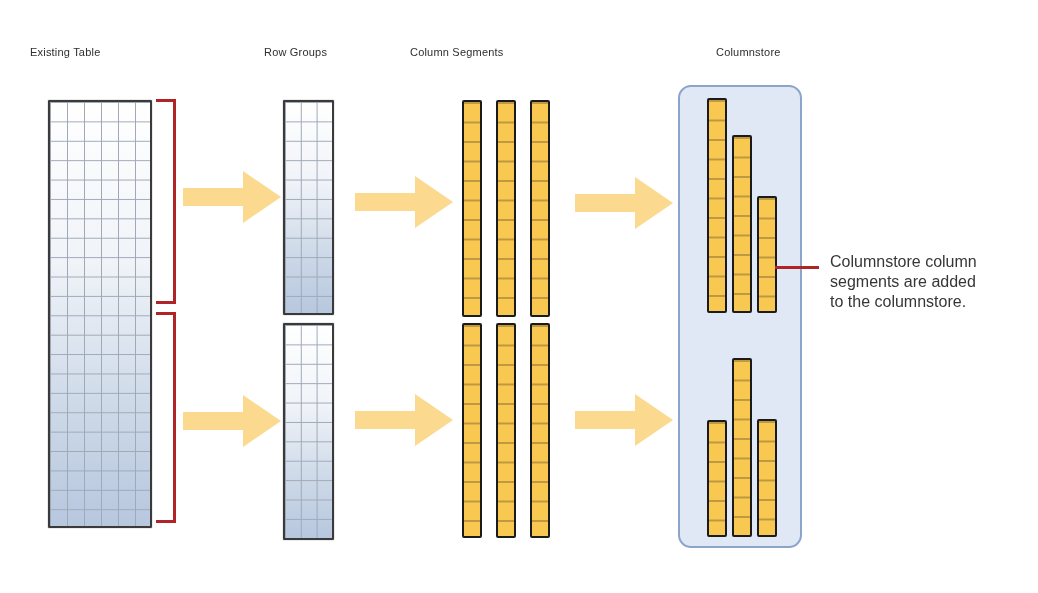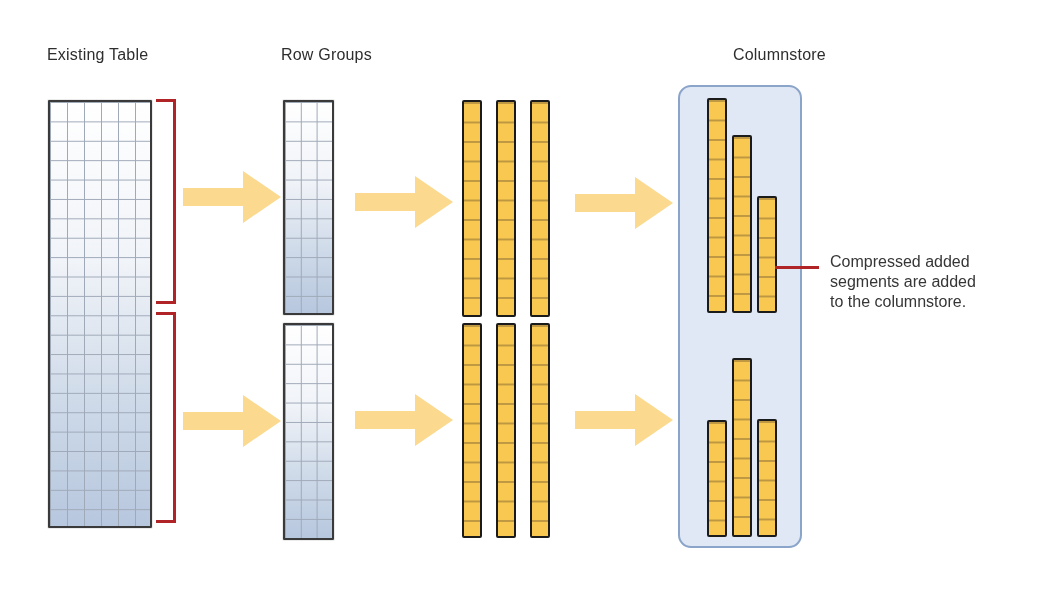--- a/index.html
+++ b/index.html
@@ -1,21 +1,21 @@
 <!DOCTYPE html>
 <html><head>
 <meta charset="utf-8">
 <style>
   html,body{margin:0;padding:0;background:#fff;}
   #canvas{
     position:relative;width:1038px;height:593px;background:#ffffff;overflow:hidden;
     font-family:"Liberation Sans",sans-serif;
   }
   .stage-label{
-    position:absolute;top:46px;font-size:16px;color:#2e2e2e;letter-spacing:.2px;white-space:nowrap;margin-left:17px;
+    position:absolute;top:46px;font-size:11px;color:#2e2e2e;letter-spacing:.2px;white-space:nowrap;
   }
   
   .grid-table{
     position:absolute;border:2px solid #3a3a3a;border-radius:1px;
     background-image:
       linear-gradient(to right, #9fa9b8 1px, transparent 1px),
       linear-gradient(to bottom, #9fa9b8 1px, transparent 1px),
       linear-gradient(180deg,#ffffff 0%,#f0f3f8 38%,#cdd9e8 72%,#b7c7de 100%);
     box-shadow:0 0 0 1px rgba(0,0,0,.08);
   }
@@ -51,20 +51,21 @@
     font-size:16px;line-height:20px;color:#363636;
   }
 </style>
 </head>
 <body>
 
 <div id="canvas">
 
   <div class="stage-label" style="left:30px">Existing Table</div>
   <div class="stage-label" style="left:264px">Row Groups</div>
+  <div class="stage-label" style="left:410px">Column Segments</div>
   <div class="stage-label" style="left:716px">Columnstore</div>
 
   <div id="existing-table" class="grid-table"></div>
 
   <div id="bracket-top" class="bracket"></div>
   <div id="bracket-bottom" class="bracket"></div>
 
   <svg class="flow-arrow" style="left:183px;top:171px" viewBox="0 0 98 52">
       <polygon points="0,17 60,17 60,0 98,26 60,52 60,35 0,35" fill="#fbd98f"></polygon>
     </svg>
@@ -99,15 +100,15 @@
 
   <div class="segment" style="left:707px;top:98px;height:211px"></div>
   <div class="segment" style="left:732px;top:135px;height:174px"></div>
   <div class="segment" style="left:757px;top:196px;height:113px"></div>
 
   <div class="segment" style="left:707px;top:420px;height:113px"></div>
   <div class="segment" style="left:732px;top:358px;height:175px"></div>
   <div class="segment" style="left:757px;top:419px;height:114px"></div>
 
   <div id="callout-line"></div>
-  <div id="annotation">Compressed added segments are added to the columnstore.</div>
+  <div id="annotation">Columnstore column segments are added to the columnstore.</div>
 
 </div>
 
 </body></html>

